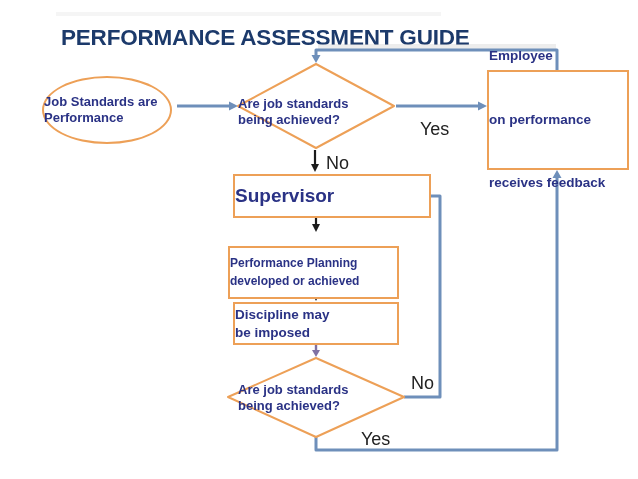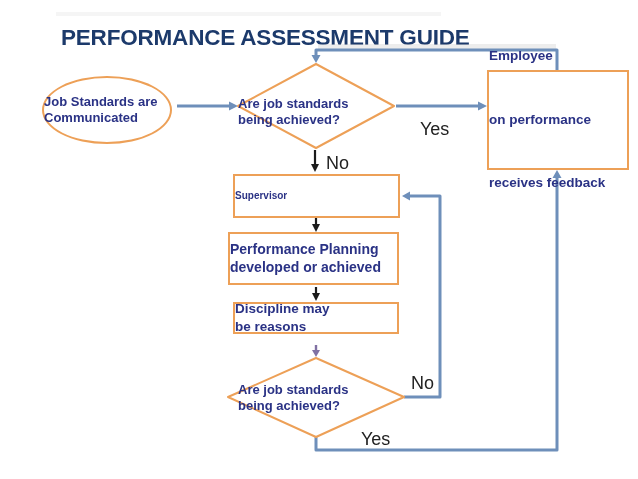--- a/index.html
+++ b/index.html
@@ -78,23 +78,23 @@
   .node.rect { border: 2px solid var(--shape-border, #eda057); }
   .node.ellipse {
     border: 2px solid var(--shape-border, #eda057);
     border-radius: 50%;
   }
   .node.diamond-text { background: transparent; }
 
   .ellipse-start { left: 42px; top: 76px; width: 130px; height: 68px; font-size: 13px; line-height: 16.5px; }
   .diamond1-text { left: 238px; top: 96px; width: 156px; font-size: 13px; line-height: 15.5px; }
   .box-feedback  { left: 487px; top: 70px; width: 142px; height: 100px; font-size: 13.5px; line-height: 18.5px; gap: 45px; }
-  .box-investigate { left: 233px; top: 174px; width: 167px; height: 44px; font-size: 10px; line-height: 18px; }
-  .box-worksheet { left: 228px; top: 232px; width: 171px; height: 53px; font-size: 14px; line-height: 17.5px; }
-  .box-discipline { left: 233px; top: 302px; width: 166px; height: 32px; font-size: 13.5px; line-height: 18px; }
+  .box-investigate { left: 233px; top: 174px; width: 198px; height: 44px; font-size: 19px; line-height: 18px; }
+  .box-worksheet { left: 228px; top: 246px; width: 171px; height: 53px; font-size: 12px; line-height: 17.5px; }
+  .box-discipline { left: 233px; top: 302px; width: 166px; height: 43px; font-size: 13.5px; line-height: 18px; }
   .diamond2-text { left: 238px; top: 382px; width: 156px; font-size: 13px; line-height: 16px; }
 
   .edge-label {
     position: absolute;
     color: var(--label-text, #222);
     font-size: 18px;
     font-weight: 400;
     line-height: 1;
   }
   .label-yes1 { left: 420px; top: 120px; }
@@ -141,21 +141,21 @@
 
     <polyline class="connector" points="316,437 316,450 557,450 557,178"></polyline>
     <polygon class="head-steel" points="557,170 552.5,178 561.5,178"></polygon>
 
     <polygon class="diamond" points="316,64 394,106 316,148 238,106"></polygon>
     <polygon class="diamond" points="316,358 404,397 316,437 228,397"></polygon>
   </svg>
 
   <div class="node ellipse ellipse-start">
     <div>Job Standards are</div>
-    <div>Communicated</div>
+    <div>Performance</div>
   </div>
 
   <div class="node diamond-text diamond1-text">
     <div>Are job standards</div>
     <div>being achieved?</div>
   </div>
 
   <div class="node rect box-feedback">
     <div>Employee</div>
     <div>on performance</div>
@@ -166,21 +166,21 @@
     <div>Supervisor</div>
   </div>
 
   <div class="node rect box-worksheet">
     <div>Performance Planning</div>
     <div>developed or achieved</div>
   </div>
 
   <div class="node rect box-discipline">
     <div>Discipline may</div>
-    <div>be reasons</div>
+    <div>be imposed</div>
   </div>
 
   <div class="node diamond-text diamond2-text">
     <div>Are job standards</div>
     <div>being achieved?</div>
   </div>
 
   <div class="edge-label label-yes1">Yes</div>
   <div class="edge-label label-no1">No</div>
   <div class="edge-label label-no2">No</div>

